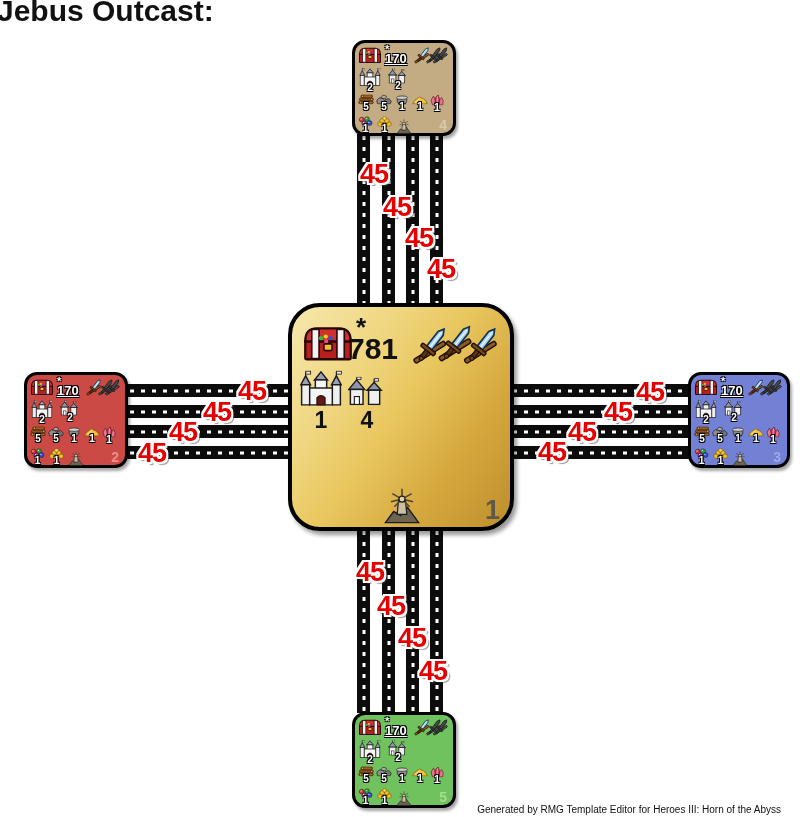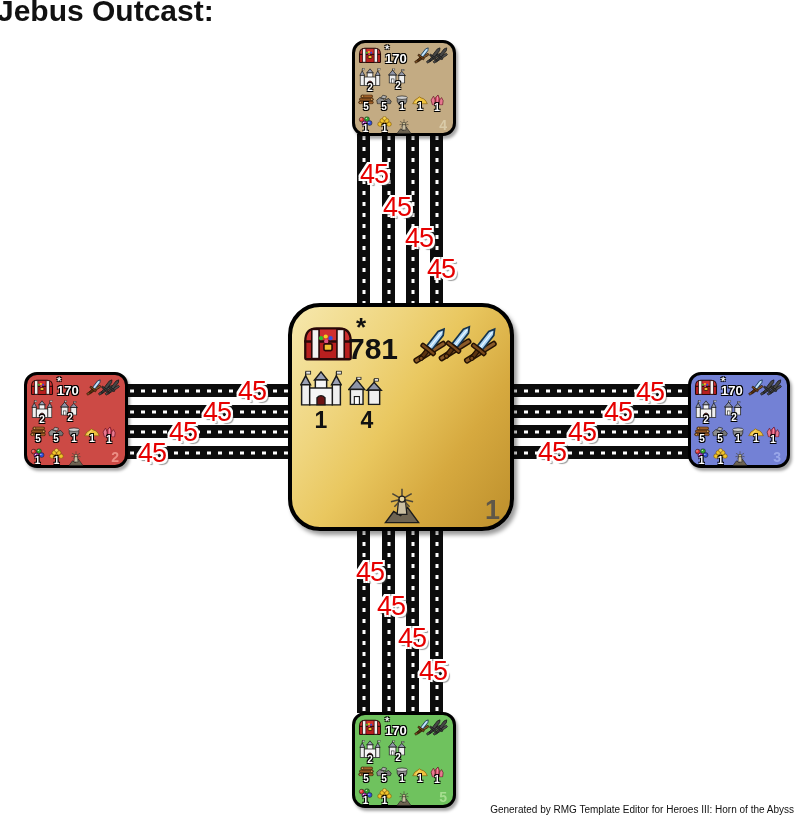--- a/index.html
+++ b/index.html
@@ -1,35 +1,35 @@
 <!DOCTYPE html>
 <html><head>
 <meta charset="utf-8">
 <style>
   html,body{margin:0;padding:0;background:#fff;}
   .canvas{position:relative;width:800px;height:817px;background:#fff;overflow:hidden;
           font-family:"Liberation Sans",sans-serif;}
 
   .page-title{position:absolute;left:-3px;top:-6px;font-size:30px;font-weight:bold;color:#111;
               letter-spacing:0;white-space:nowrap;}
-  .footer-note{position:absolute;right:6px;bottom:2px;font-size:10px;color:#111;white-space:nowrap;}
+  .footer-note{position:absolute;right:19px;bottom:2px;font-size:10px;color:#111;white-space:nowrap;}
 
   
   .road-v{position:absolute;width:13px;background:#0c0c0c;z-index:1;}
   .road-v::after{content:"";position:absolute;left:50%;top:2px;bottom:2px;width:3px;
     transform:translateX(-50%);
     background:repeating-linear-gradient(to bottom,#fff 0 4px,transparent 4px 11px);}
   .road-h{position:absolute;height:13px;background:#0c0c0c;z-index:1;}
   .road-h::after{content:"";position:absolute;top:50%;left:2px;right:2px;height:3px;
     transform:translateY(-50%);
     background:repeating-linear-gradient(to right,#fff 0 4px,transparent 4px 11px);}
 
   
   .conn-label{position:absolute;z-index:2;transform:translate(-50%,-50%);
-    font-size:27px;font-weight:400;line-height:1;color:#e60000;letter-spacing:-1px;
+    font-size:27px;font-weight:700;line-height:1;color:#e60000;letter-spacing:-1px;
     text-shadow:-2px -2px 0 #fff,-2px 2px 0 #fff,2px -2px 0 #fff,2px 2px 0 #fff,
       -2px 0 0 #fff,2px 0 0 #fff,0 -2px 0 #fff,0 2px 0 #fff,3px 3px 1px rgba(70,70,70,.55);}
 
   
   .zone{position:absolute;box-sizing:border-box;z-index:3;}
   .zone.outer{width:104px;height:96px;border:3px solid #000;border-radius:13px;
     padding:2px 3px;box-shadow:2px 3px 3px rgba(0,0,0,.35);}
   .zone.center{left:288px;top:303px;width:226px;height:228px;border:4px solid #000;border-radius:32px;
     background:linear-gradient(125deg,#f6e8ad 0%,#efd57e 30%,#e9c75f 48%,#d6a93f 72%,#bd8f2c 100%);
     box-shadow:3px 4px 4px rgba(0,0,0,.4);}
@@ -39,21 +39,21 @@
   .zrow2{height:25px;gap:7px;margin-top:2px;margin-left:1px;}
   .zrow3{height:21px;gap:2px;margin-top:1px;}
   .zrow4{gap:4px;margin-top:1px;align-items:flex-end;}
 
   .istack{display:flex;flex-direction:column;align-items:center;}
   .onum{color:#fff;font-weight:bold;font-size:10px;line-height:1;margin-top:-3px;
     text-shadow:-1px -1px 0 #000,1px -1px 0 #000,-1px 1px 0 #000,1px 1px 0 #000;}
   .tstarcol{display:flex;flex-direction:column;align-items:flex-start;margin-left:1px;}
   .zstar{color:#fff;font-weight:bold;font-size:11px;line-height:6px;height:5px;
     text-shadow:-1px -1px 0 #000,1px -1px 0 #000,-1px 1px 0 #000,1px 1px 0 #000;}
-  .tval{font-size:13px;margin-top:1px;}
+  .tval{font-size:13px;margin-top:1px;text-decoration:underline;}
   .zone-id{position:absolute;right:6px;bottom:1px;font-size:14px;font-weight:bold;line-height:1;}
 
   
   .id-top{color:#d9cba9;} .id-left{color:#ec8f86;} .id-right{color:#9aa7ea;} .id-bottom{color:#a6de90;}
 
   
   svg.i-chest{width:24px;height:18px;} svg.i-swords{width:37px;height:19px;margin-left:auto;}
   svg.i-castle{width:22px;height:18px;} svg.i-town{width:20px;height:16px;}
   svg.i-res{width:16px;height:11px;} svg.i-crystal{width:14px;height:12px;}
   svg.i-gems{width:15px;height:11px;} svg.i-gold{width:15px;height:11px;}

